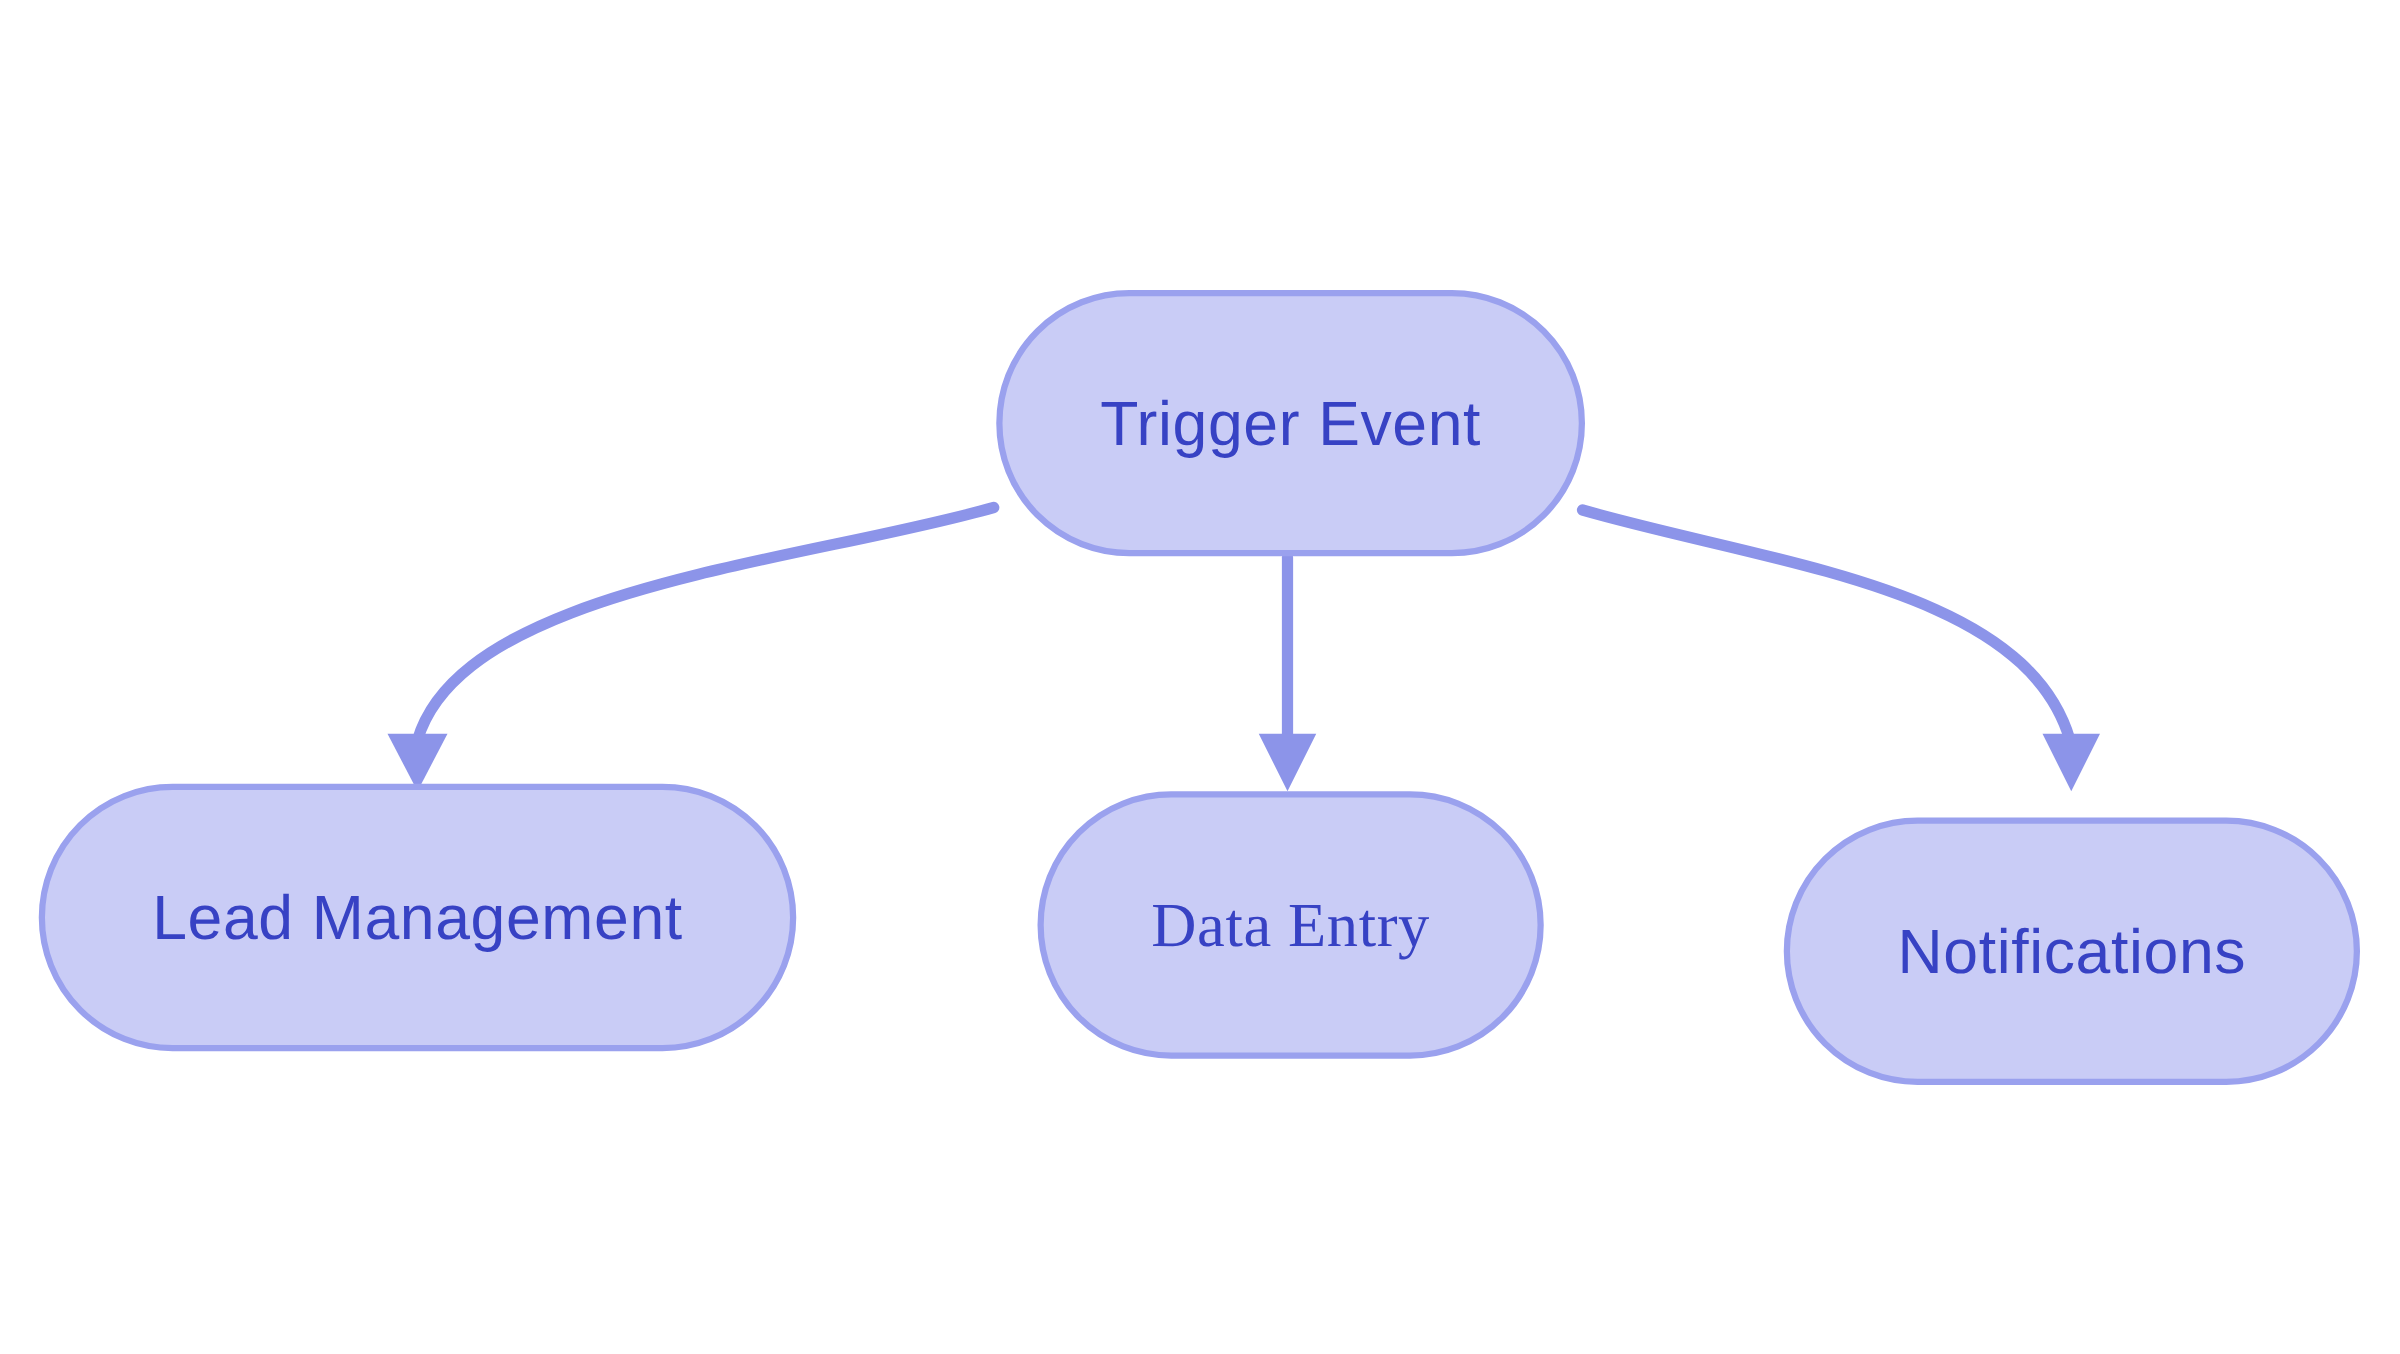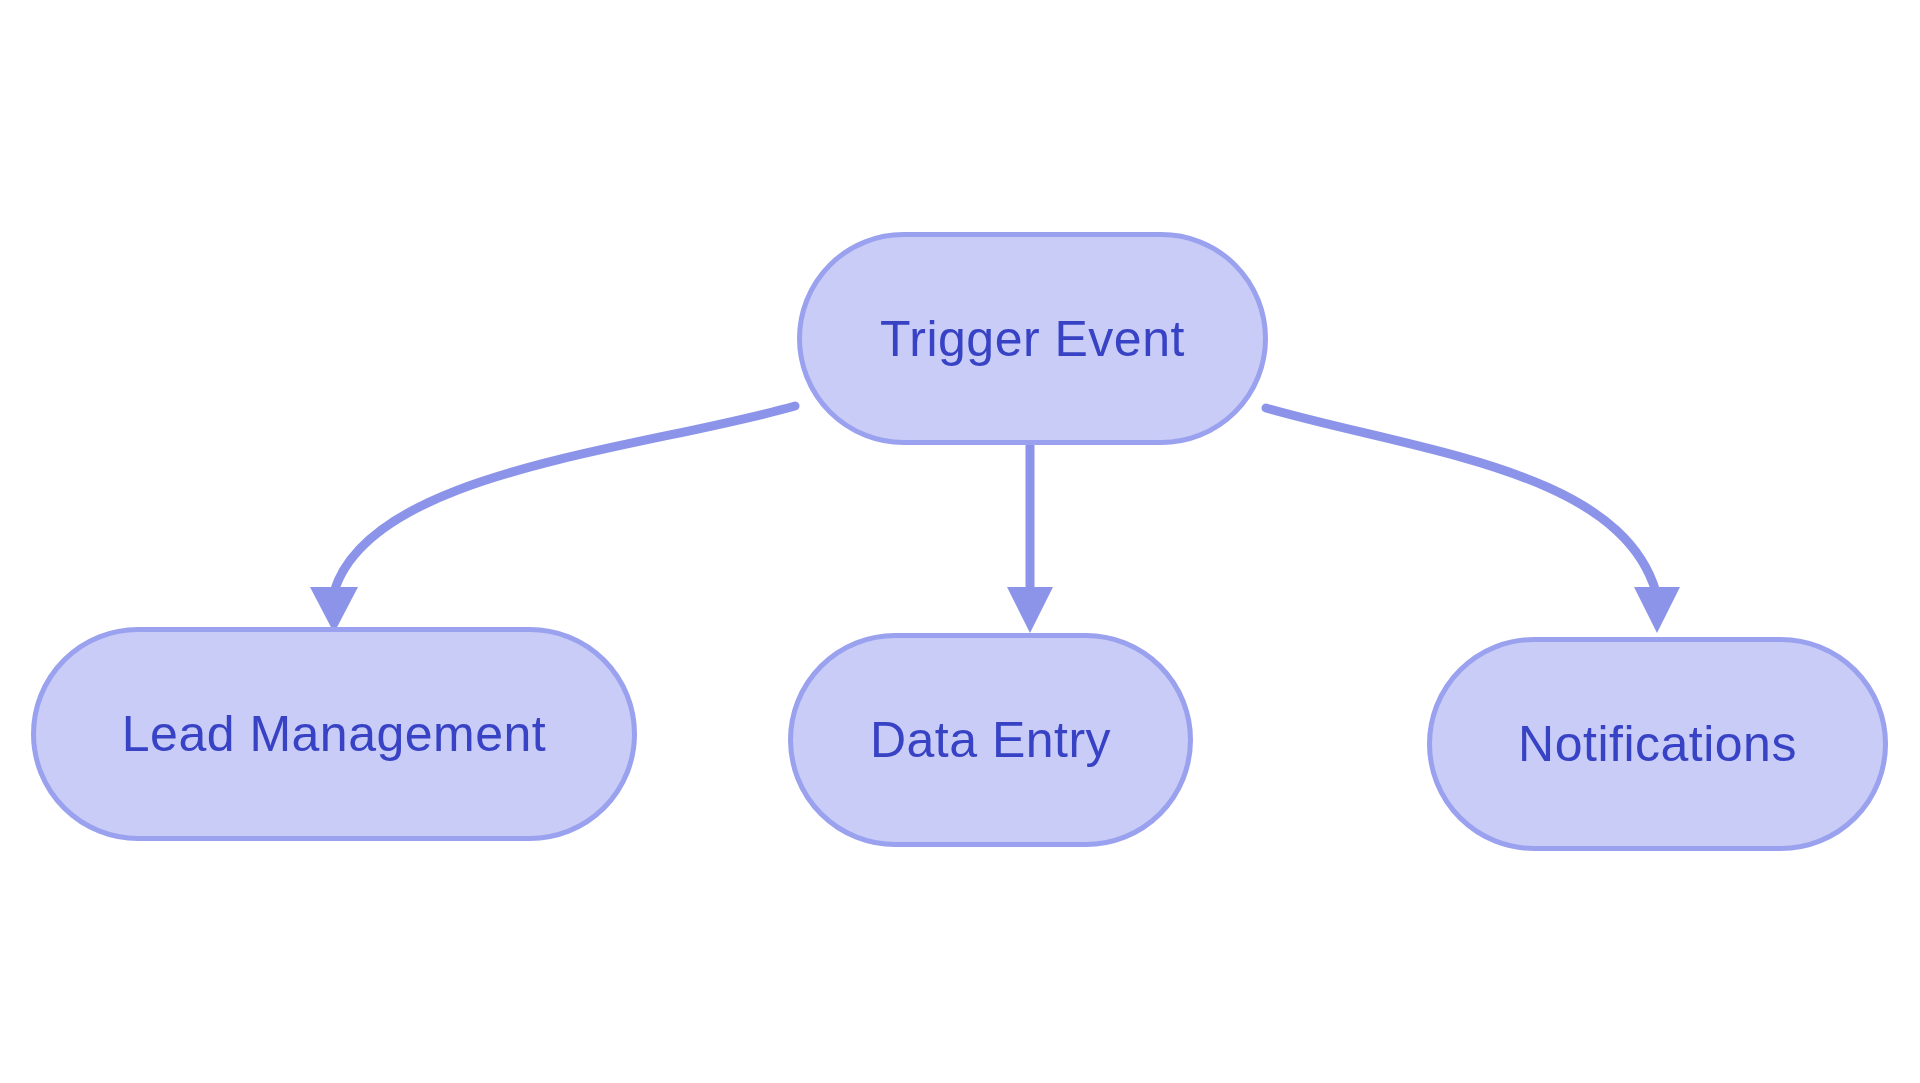--- a/index.html
+++ b/index.html
@@ -48,22 +48,22 @@
   .node-label {
     color: var(--text, #3742c4);
     font-size: 50px;
     font-weight: 400;
     letter-spacing: 0.5px;
     white-space: nowrap;
     text-align: center;
   }
   .node-trigger        { left: 797px;  top: 232px; width: 471px; height: 213px; }
   .node-lead           { left: 31px;   top: 627px; width: 606px; height: 214px; }
-  .node-data           { left: 788px;  top: 633px; width: 405px; height: 214px; }
-  .node-notifications  { left: 1427px; top: 637px; width: 461px; height: 214px; }
+  .node-data           { left: 830px;  top: 633px; width: 405px; height: 214px; font-family: Liberation Serif, serif; }
+  .node-notifications  { left: 1427px; top: 654px; width: 461px; height: 214px; }
 </style>
 </head>
 <body>
 
 <div class="canvas">
 
   <svg class="edges-layer" viewBox="0 0 1920 1083" xmlns="http://www.w3.org/2000/svg">
 
     <path class="edge-path" d="M 795 406 C 640 450, 370 470, 334 592"></path>
     <polygon class="arrowhead" points="310,587 358,587 334,633"></polygon>

